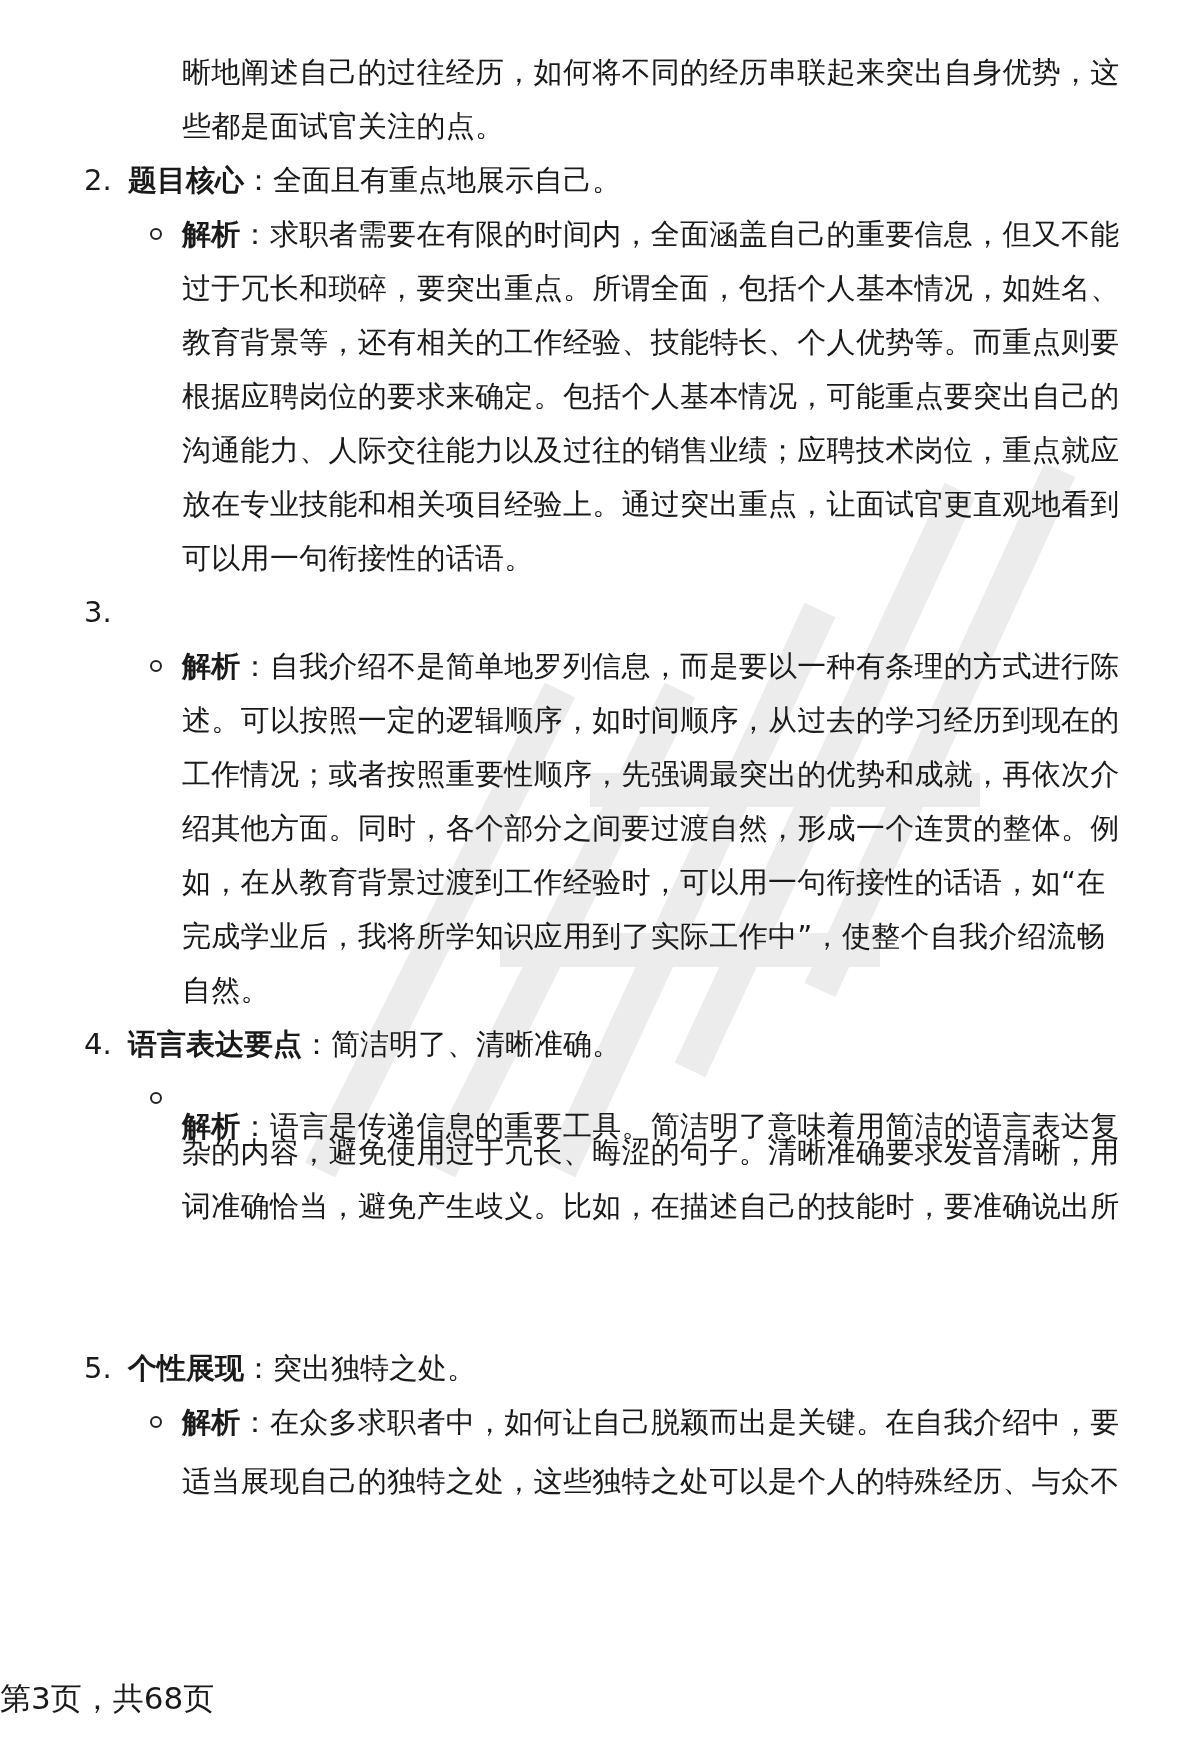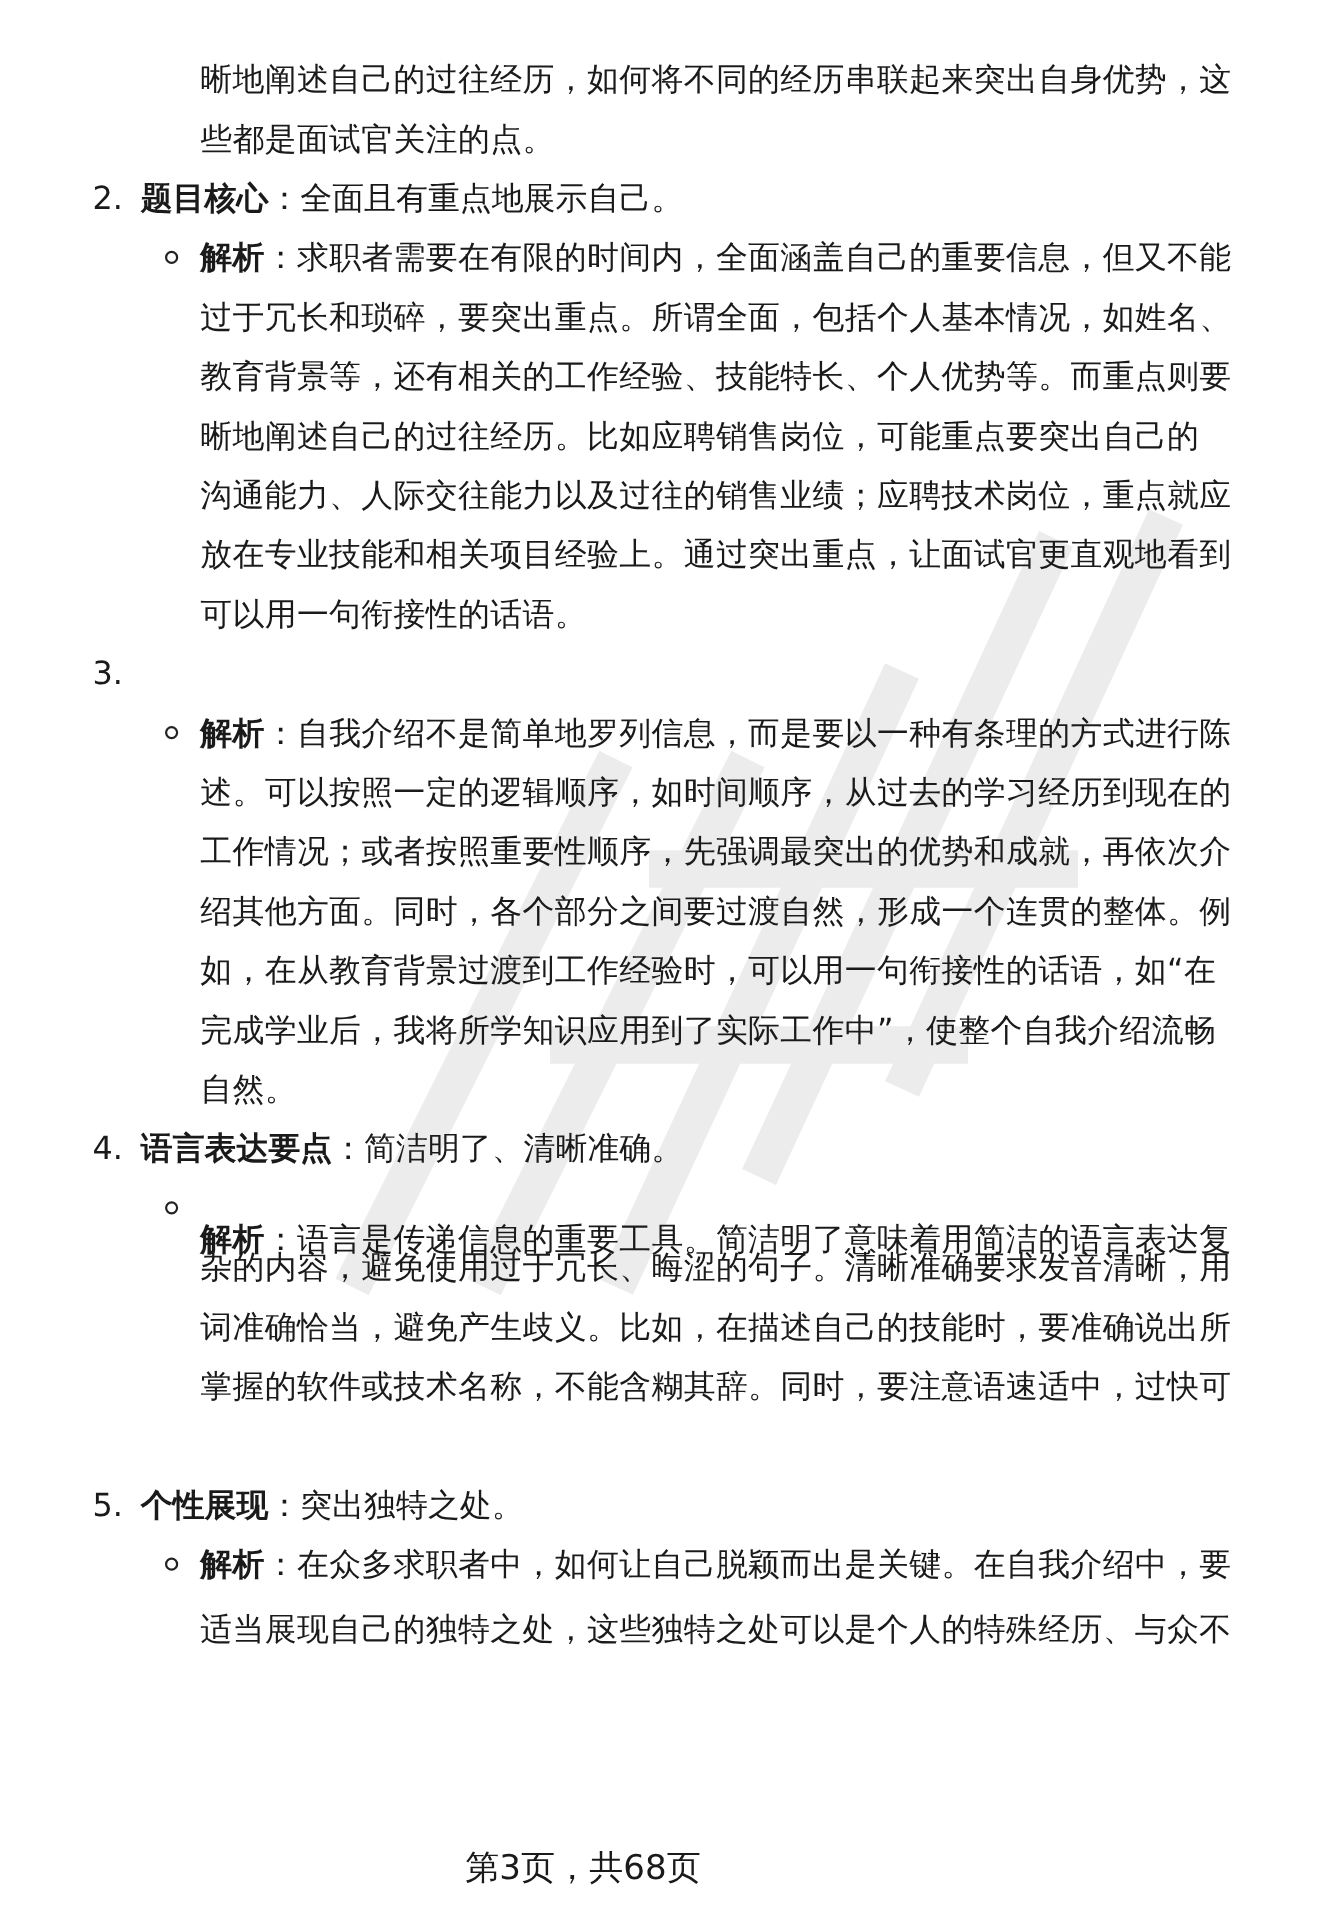--- a/index.html
+++ b/index.html
@@ -22,21 +22,21 @@
     }
     .head {
       position: absolute; left: 128px; font-size: 29px; line-height: 40px; white-space: nowrap;
     }
     .bullet {
       position: absolute; left: 150px; width: 12px; height: 12px;
       border: 2px solid #222; border-radius: 50%; box-sizing: border-box;
     }
     b { font-weight: 700; text-align: center; }
     .footer {
-      position: absolute; left: 0; width: 1060px; top: 1678px; text-align: center;
+      position: absolute; left: 0; width: 1060px; top: 1678px; 
       font-size: 31px; line-height: 40px;
     }
   </style>
 </head>
 <body>
 
 <div class="page">
 
   <svg class="watermark" viewBox="0 0 820 760">
     <g fill="none" stroke="#000" stroke-width="34">
@@ -52,42 +52,41 @@
 
   <div class="line" style="top:106px">些都是面试官关注的点。</div>
   <div class="line" style="top:52px">晰地阐述自己的过往经历，如何将不同的经历串联起来突出自身优势，这</div>
 
   <div class="num" style="top:160px">2.</div>
   <div class="head" style="top:160px"><b>题目核心</b><span>：全面且有重点地展示自己。</span></div>
   <span class="bullet" style="top:228px"></span>
   <div class="line" style="top:214px"><b>解析</b><span>：求职者需要在有限的时间内，全面涵盖自己的重要信息，但又不能</span></div>
   <div class="line" style="top:268px">过于冗长和琐碎，要突出重点。所谓全面，包括个人基本情况，如姓名、</div>
   <div class="line" style="top:322px">教育背景等，还有相关的工作经验、技能特长、个人优势等。而重点则要</div>
-  <div class="line" style="top:376px">晰地阐述自己的过往经历。比如应聘销售岗位，可能重点要突出自己的</div>
+  <div class="line" style="top:376px">根据应聘岗位的要求来确定。包括个人基本情况，可能重点要突出自己的</div>
   <div class="line" style="top:430px">沟通能力、人际交往能力以及过往的销售业绩；应聘技术岗位，重点就应</div>
   <div class="line" style="top:484px">放在专业技能和相关项目经验上。通过突出重点，让面试官更直观地看到</div>
   <div class="line" style="top:538px">可以用一句衔接性的话语。</div>
 
   <div class="num" style="top:592px">3.</div>
   <span class="bullet" style="top:660px"></span>
   <div class="line" style="top:700px">述。可以按照一定的逻辑顺序，如时间顺序，从过去的学习经历到现在的</div>
   <div class="line" style="top:646px"><b>解析</b><span>：自我介绍不是简单地罗列信息，而是要以一种有条理的方式进行陈</span></div>
   <div class="line" style="top:754px">工作情况；或者按照重要性顺序，先强调最突出的优势和成就，再依次介</div>
   <div class="line" style="top:808px">绍其他方面。同时，各个部分之间要过渡自然，形成一个连贯的整体。例</div>
   <div class="line" style="top:862px">如，在从教育背景过渡到工作经验时，可以用一句衔接性的话语，如“在</div>
   <div class="line" style="top:916px">完成学业后，我将所学知识应用到了实际工作中”，使整个自我介绍流畅</div>
   <div class="line" style="top:970px">自然。</div>
 
   <div class="num" style="top:1024px">4.</div>
   <div class="head" style="top:1024px"><b>语言表达要点</b><span>：简洁明了、清晰准确。</span></div>
   <span class="bullet" style="top:1092px"></span>
   <div class="line" style="top:1106px"><b>解析</b><span>：语言是传递信息的重要工具。简洁明了意味着用简洁的语言表达复</span></div>
   <div class="line" style="top:1132px">杂的内容，避免使用过于冗长、晦涩的句子。清晰准确要求发音清晰，用</div>
   <div class="line" style="top:1186px">词准确恰当，避免产生歧义。比如，在描述自己的技能时，要准确说出所</div>
-  <div class="line" style="top:1240px">掌握的软件或技术名称，不能含糊其辞。同时，要注意语速适中，过快可</div>
 
   <div class="num" style="top:1348px">5.</div>
   <div class="head" style="top:1348px"><b>个性展现</b><span>：突出独特之处。</span></div>
   <span class="bullet" style="top:1416px"></span>
   <div class="line" style="top:1402px"><b>解析</b><span>：在众多求职者中，如何让自己脱颖而出是关键。在自我介绍中，要</span></div>
   <div class="line" style="top:1461px">适当展现自己的独特之处，这些独特之处可以是个人的特殊经历、与众不</div>
 
   <div class="footer">第3页，共68页</div>
 </div>
 

